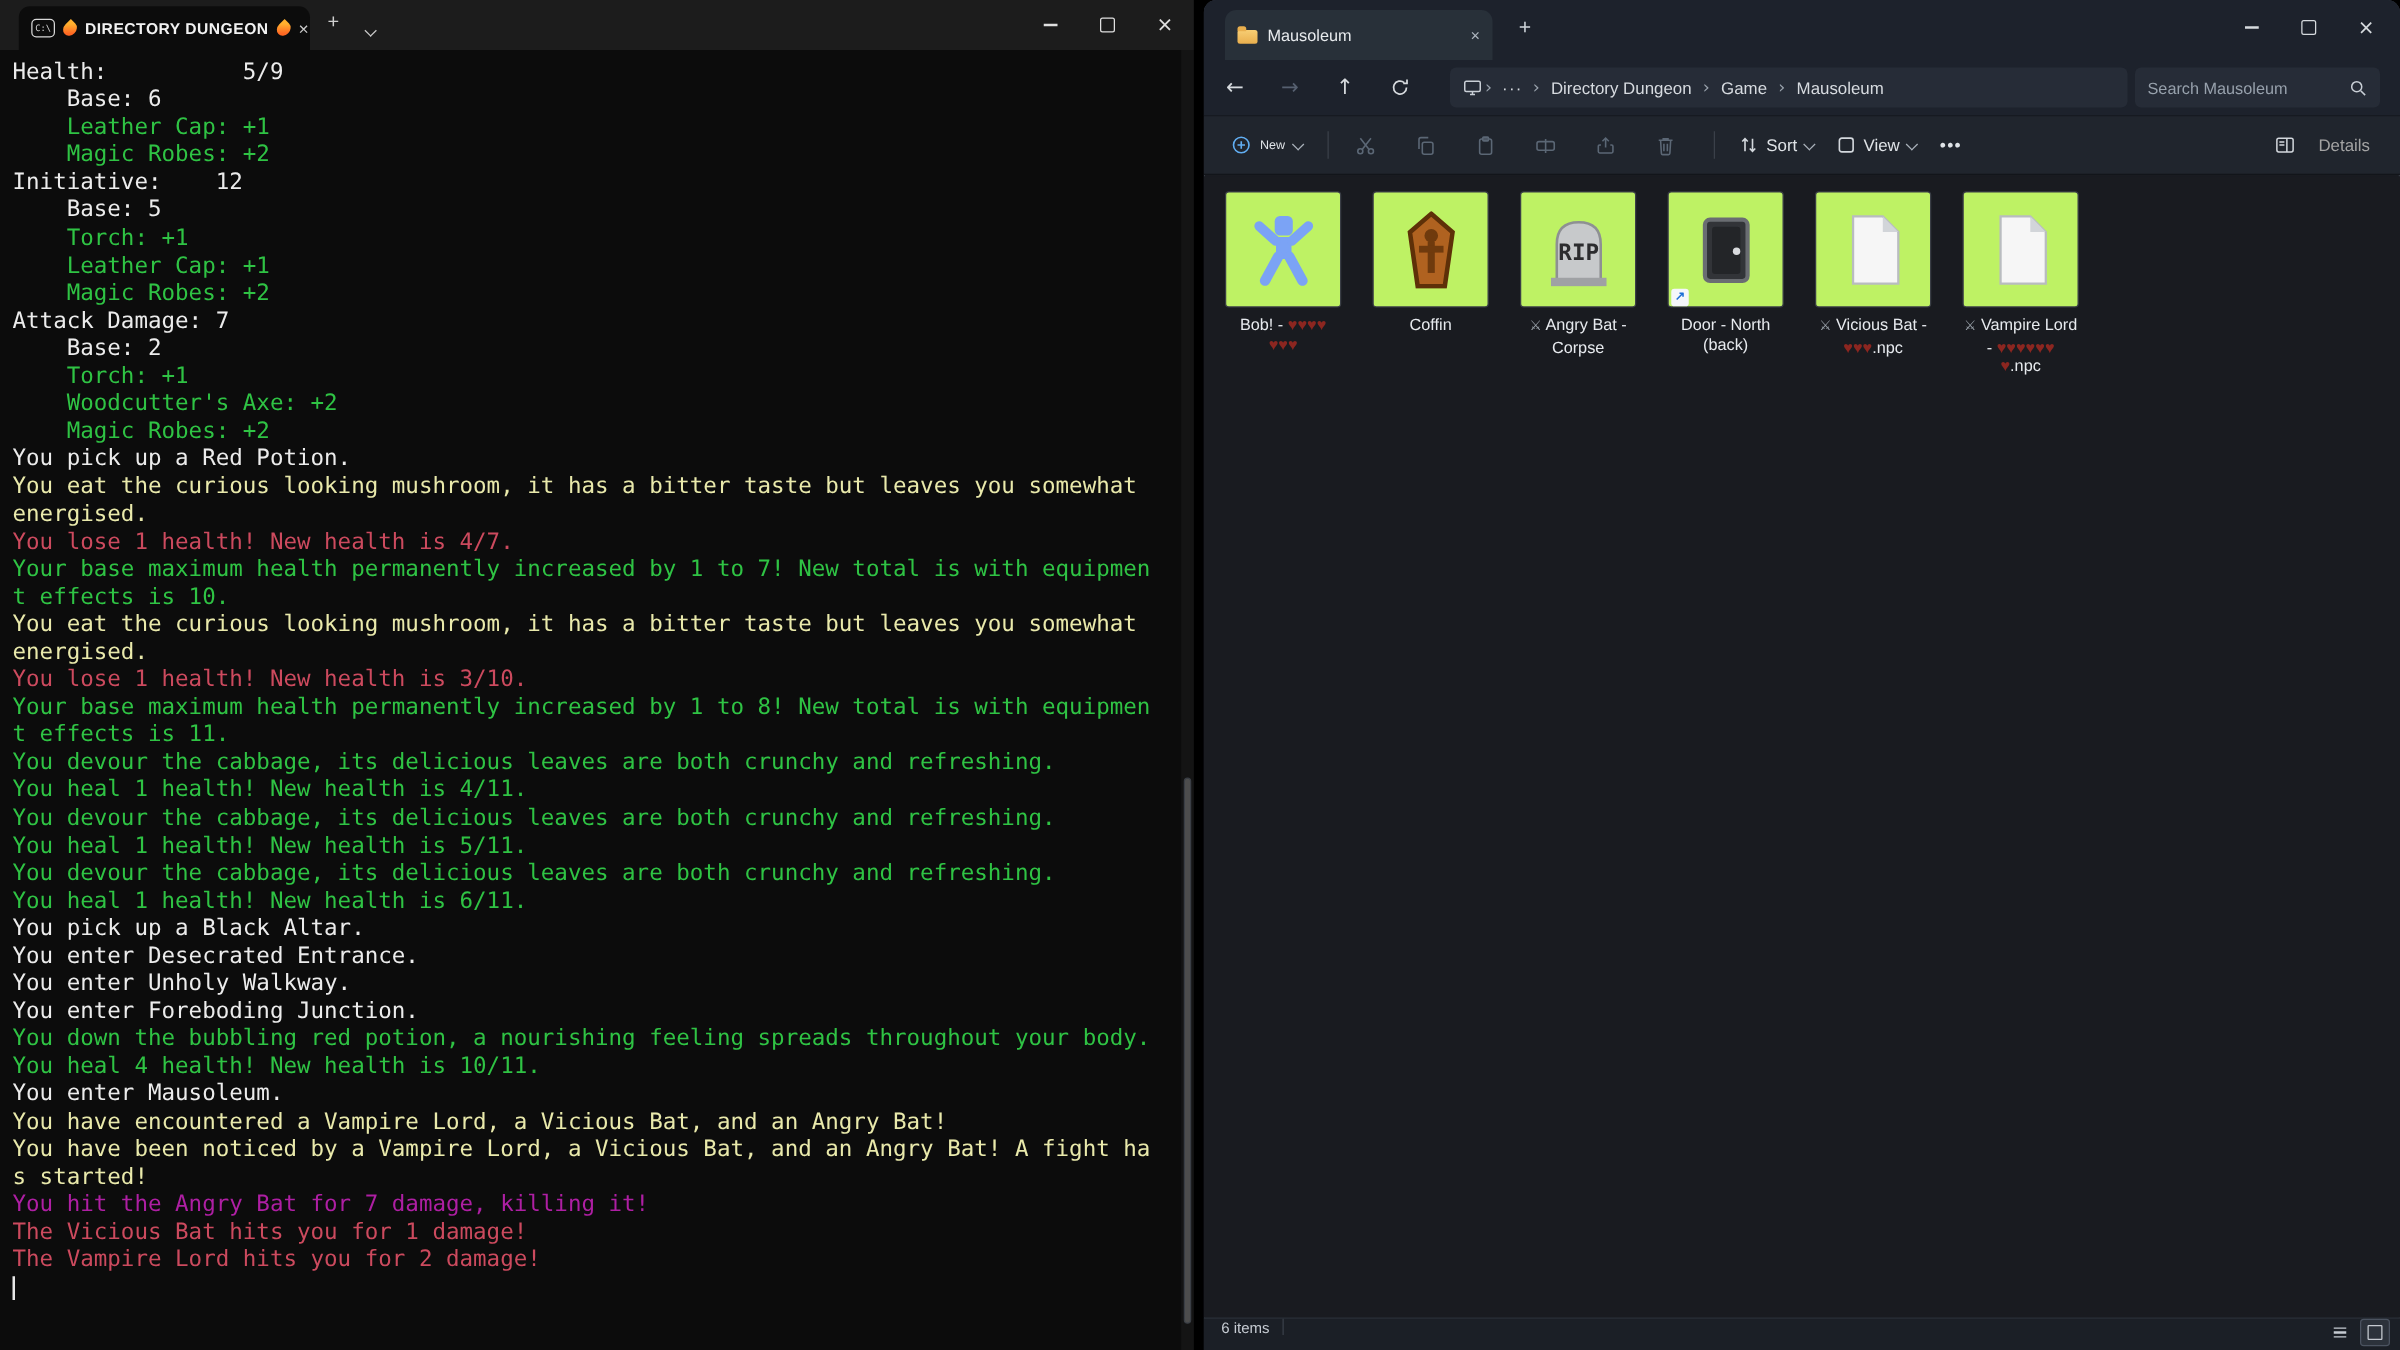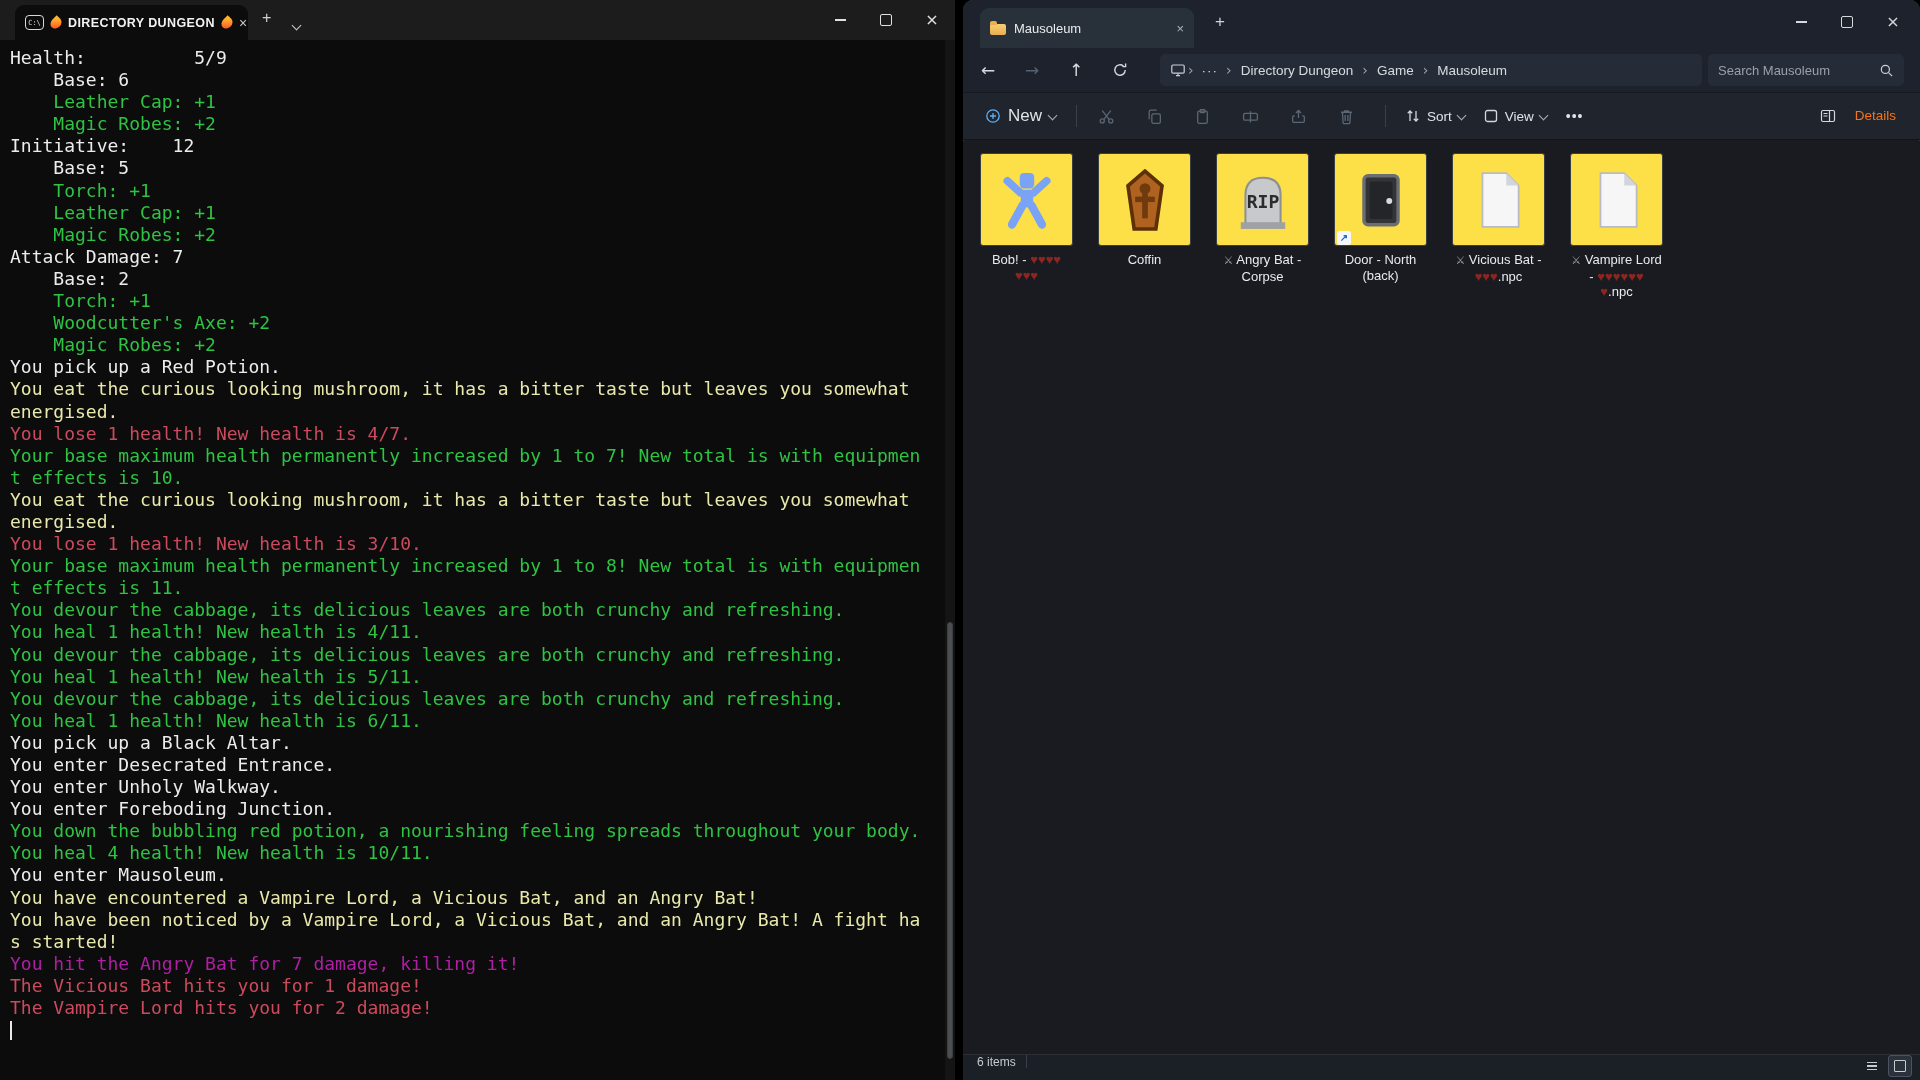--- a/index.html
+++ b/index.html
@@ -60,33 +60,33 @@
   .crumb{padding:0 7px;white-space:nowrap;}
   .crumb-chev{color:#9aa3ad;font-size:14px;padding:0 2px;font-family:"DejaVu Sans",sans-serif;}
   .crumb-ellipsis{padding:0 6px;letter-spacing:1px;color:#d7dbe0;}
   .searchbox{margin-left:6px;width:196px;height:32px;background:#262c37;border-radius:5px;
              display:flex;align-items:center;padding:0 10px;box-sizing:border-box;color:#97a1ac;font-size:13px;}
   .searchbox .mag{margin-left:auto;}
 
   .exp-commandbar{position:absolute;top:92px;left:0;right:0;height:48px;background:#20252d;
                   border-top:1px solid #161a21;border-bottom:1px solid #12151a;
                   display:flex;align-items:center;padding:0 12px;box-sizing:border-box;}
-  .cmd-new{display:flex;align-items:center;gap:7px;color:#dfe3e7;font-size:17px;padding:6px 10px;border-radius:5px;}
+  .cmd-new{display:flex;align-items:center;gap:7px;color:#dfe3e7;font-size:10px;padding:6px 10px;border-radius:5px;}
   .cmd-divider{width:1px;height:22px;background:#3a4049;margin:0 10px;}
   .cmd-icon-btn{width:38px;height:34px;display:flex;align-items:center;justify-content:center;border-radius:5px;color:#5b6775;margin-right:10px;}
   .cmd-drop{display:flex;align-items:center;gap:6px;color:#dfe3e7;font-size:13.5px;padding:6px 9px;}
   .cmd-drop .chev,.cmd-new .chev{color:#aab2bb;margin-top:-2px;}
   .cmd-more{color:#dfe3e7;padding:0 10px;font-size:14px;letter-spacing:1px;}
-  .cmd-details{margin-left:auto;margin-right:12px;display:flex;gap:19px;color:#f97316;font-size:13.5px;}
+  .cmd-details{margin-left:auto;margin-right:12px;display:flex;align-items:center;gap:19px;color:#a3a3a3;font-size:13.5px;}
   .icon-bright{color:#d3d8dd;}
 
   .exp-body{position:absolute;top:141px;left:0;right:0;bottom:26px;background:#191b20;}
   .file-grid{display:flex;gap:25px;padding:12px 0 0 17px;}
   .tile{position:relative;width:93px;height:165px;flex:none;}
-  .thumb{width:93px;height:93px;background:#fde047;border:1px solid #3a3e45;border-radius:3px;
+  .thumb{width:93px;height:93px;background:#bef264;border:1px solid #3a3e45;border-radius:3px;
          display:flex;align-items:center;justify-content:center;box-sizing:border-box;}
   .thumb svg{width:62px;height:62px;}
   .badge{position:absolute;left:3px;top:78px;width:14px;height:14px;background:#f5f7fa;border-radius:2.5px;
          color:#1d6fd6;font-size:10px;line-height:14px;text-align:center;font-weight:700;}
   .label{position:absolute;top:99px;left:50%;transform:translateX(-50%);width:126px;text-align:center;
          color:#e7eaee;font-size:13px;line-height:15.5px;}
   .heart{color:#8c2620;}
   .sword{color:#98a0a8;font-size:11px;}
 
   .exp-statusbar{position:absolute;left:0;right:0;bottom:0;height:26px;background:#1b1f26;border-top:1px solid #2a2f37;

